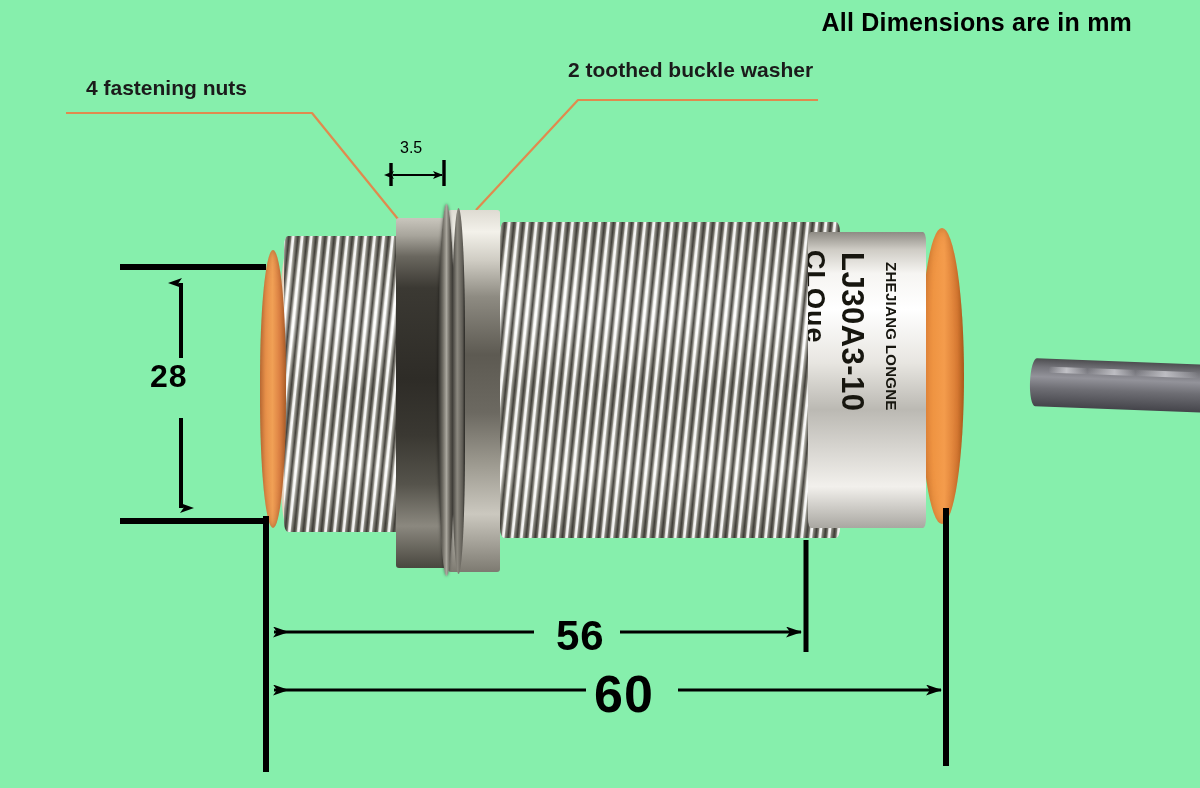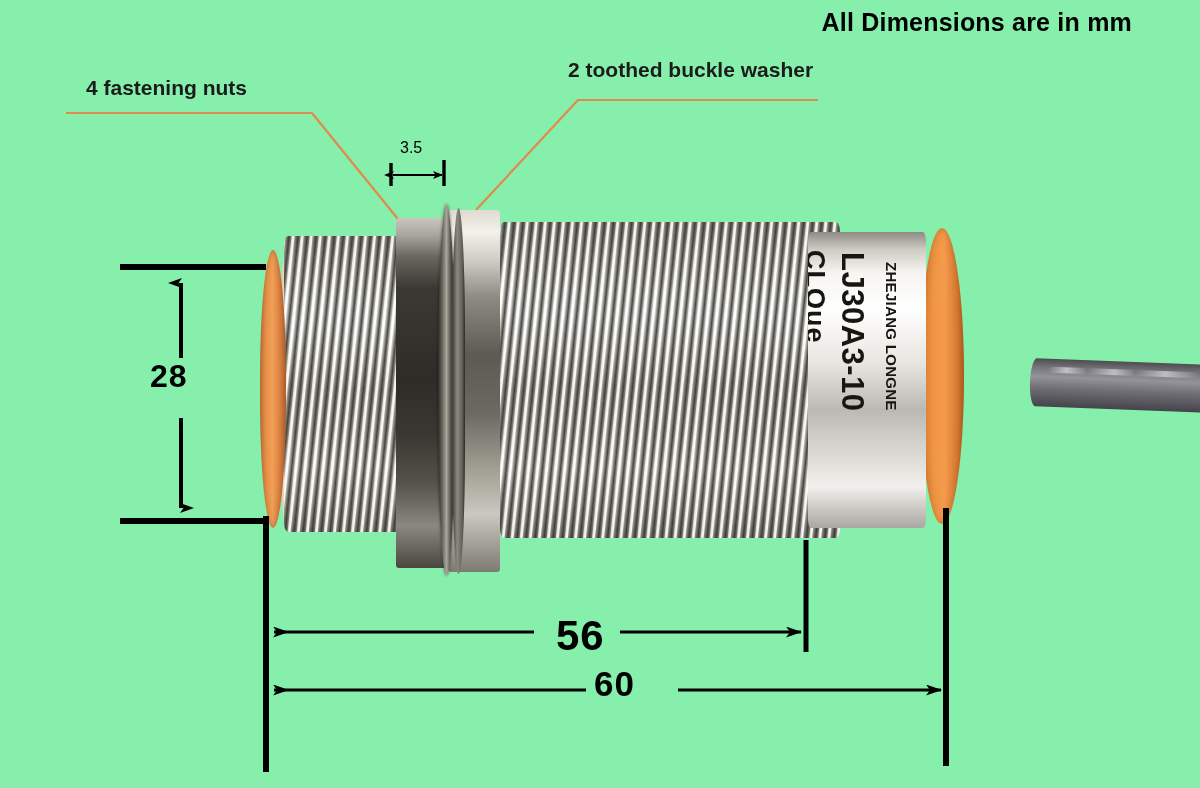--- a/index.html
+++ b/index.html
@@ -52,21 +52,21 @@
   
   .dim-text {
     position: absolute;
     color: #000000;
     font-weight: bold;
     white-space: nowrap;
   }
   #dim-35-text { left: 400px; top: 139px; font-size: 16px; font-weight: normal; }
   #dim-28-text { left: 150px; top: 358px; font-size: 32px; letter-spacing: 1px; }
   #dim-56-text { left: 543px; top: 612px; font-size: 42px; letter-spacing: 1px; margin-left: 13px; }
-  #dim-60-text { left: 594px; top: 664px; font-size: 35px; letter-spacing: 1px; }
+  #dim-60-text { left: 594px; top: 664px; font-size: 52px; letter-spacing: 1px; }
 
   
   #product {
     position: absolute;
     left: 252px;
     top: 208px;
     width: 950px;
     height: 330px;
   }
 

